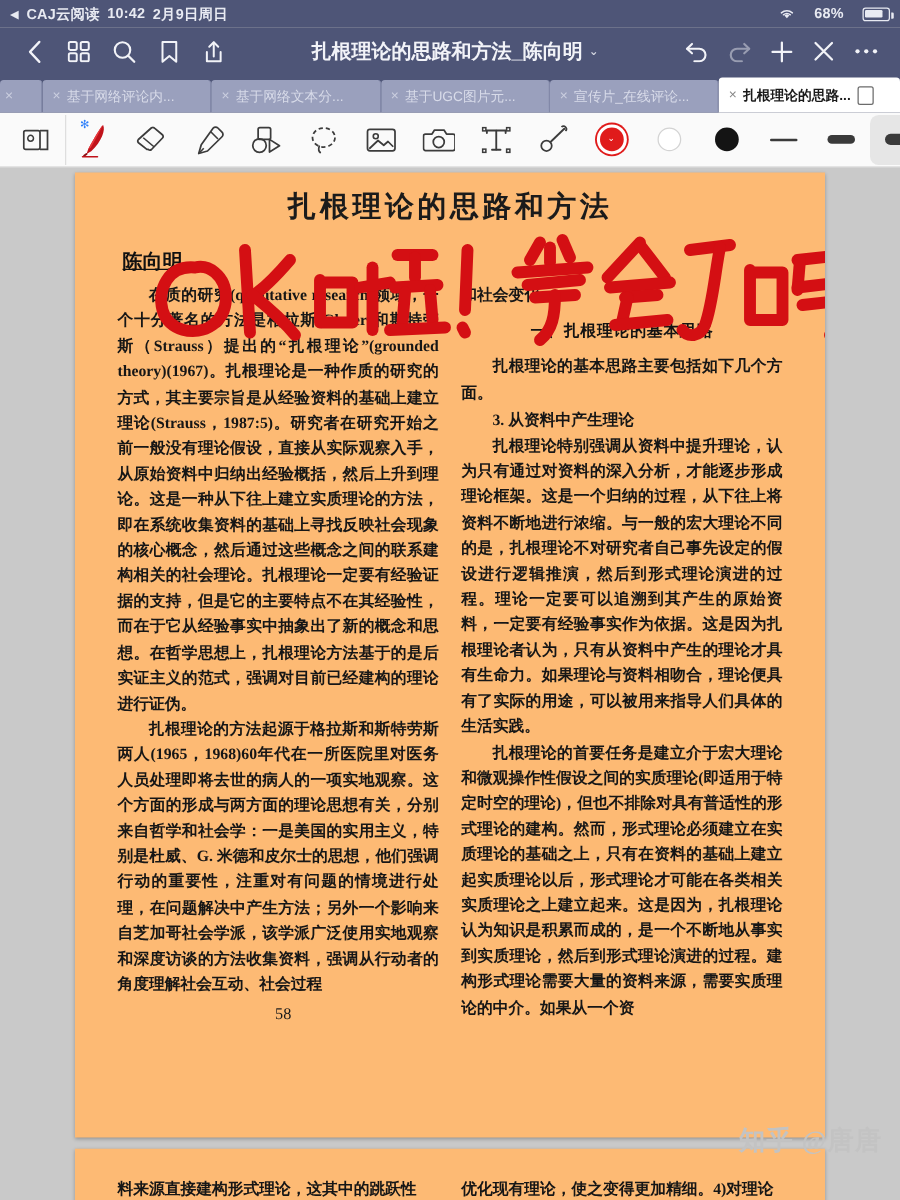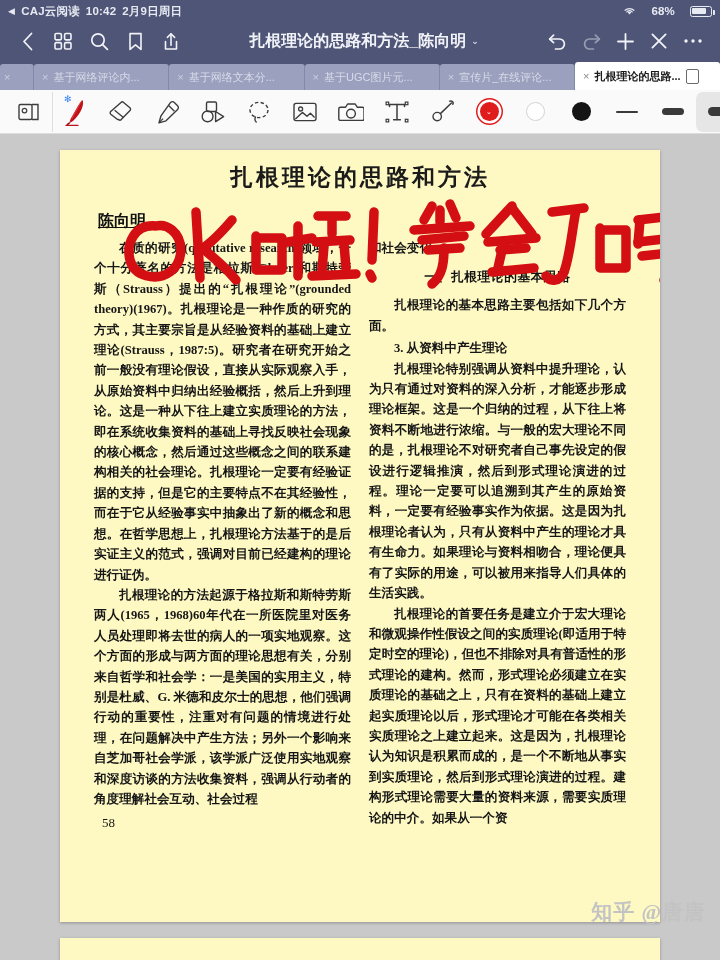--- a/index.html
+++ b/index.html
@@ -105,21 +105,21 @@
   .stk2{width:22px;height:7px;}
   .stk3{width:22px;height:9px;}
   .tool.selected{background:#e6e6e6; border-radius:7px;}
 
   
   .viewer{
     position:absolute; left:0; right:0; top:134px; bottom:0;
     background:#c9c9c9; overflow:hidden;
   }
   .page{
-    position:relative; margin:16px auto; width:600px; background:#fef9c3;
+    position:relative; margin:4px auto; width:600px; background:#fdba74;
     box-shadow:0 1px 3px rgba(0,0,0,.28);
   }
   .page.p1{height:772px; padding:16px 34px 0 34px;}
   .page.p2{height:120px; margin-top:9px; padding:16px 34px 0 34px; overflow:hidden;}
 
   .doc-title{
     text-align:center; font-size:23px; font-weight:bold; color:#1b1b1b;
     letter-spacing:3px; font-family:"Liberation Serif","DejaVu Serif",serif;
     margin-top:-4px;
   }
@@ -143,21 +143,21 @@
     text-align:center; font-weight:bold; font-size:12.8px;
     margin:11px 0 9px 0; letter-spacing:.5px;
     font-family:"Liberation Serif","DejaVu Serif",serif; color:#131313;
   }
   .subhead{
     font-weight:bold; font-size:12.6px; text-indent:25px; margin-top:2px;
     font-family:"Liberation Serif","DejaVu Serif",serif; color:#131313;
   }
   .pagenum{
     font-family:"Liberation Serif","DejaVu Serif",serif;
-    font-size:13px; color:#1a1a1a; margin-top:6px; margin-left:8px;
+    font-size:13px; color:#1a1a1a; margin-top:6px; margin-left:8px;text-align:center;
   }
 
   
   .ink{
     position:absolute; left:0; top:36px; width:600px; height:110px;
     pointer-events:none;
   }
 
   
   .watermark{

